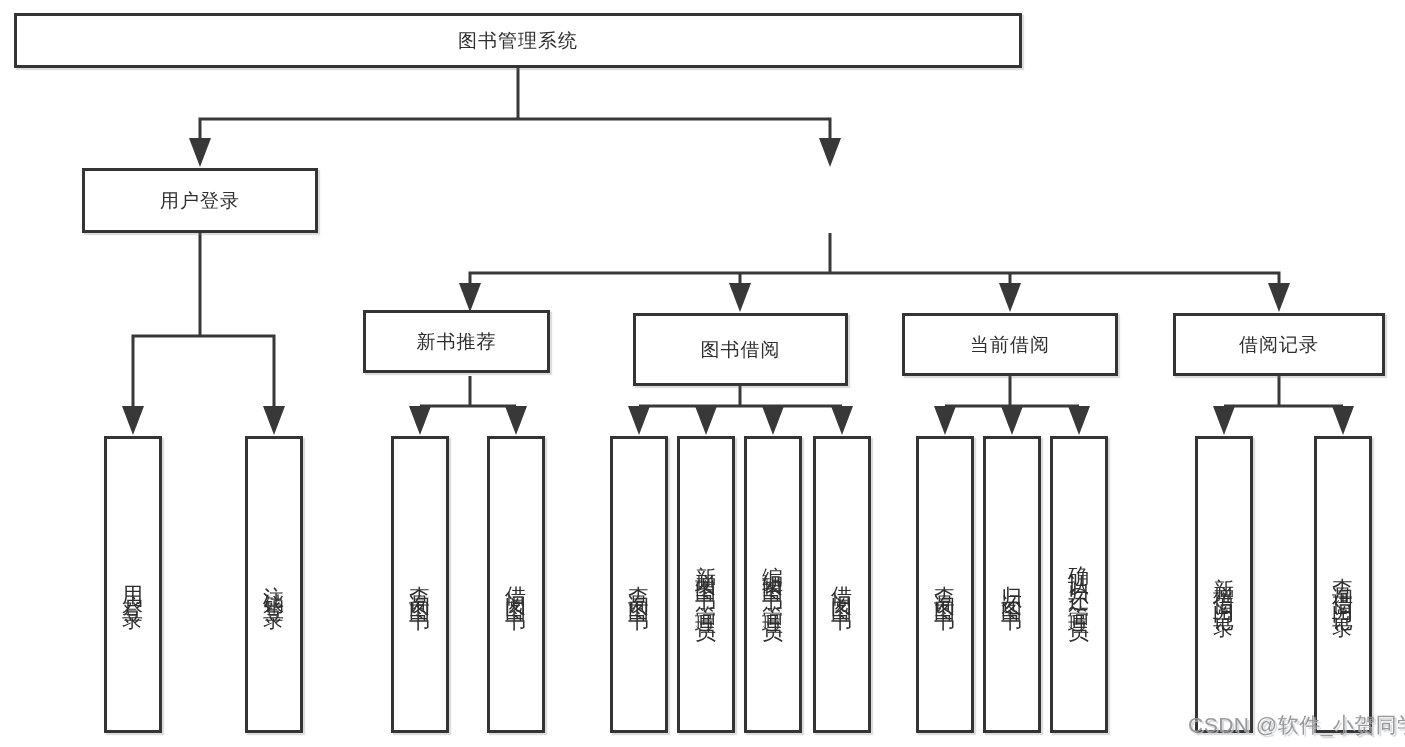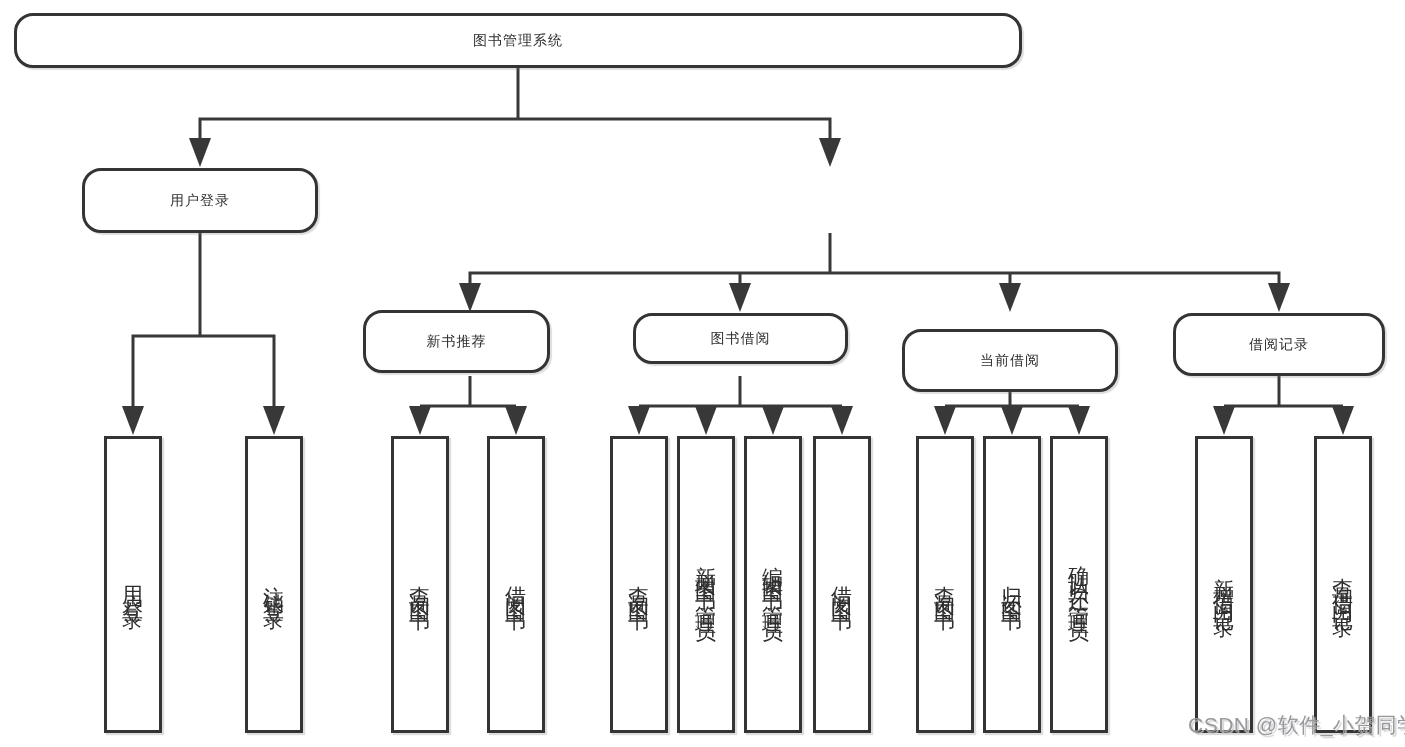--- a/index.html
+++ b/index.html
@@ -29,42 +29,41 @@
     background: #ffffff;
     border: 3px solid #343434;
     color: #2e2e2e;
     display: flex;
     align-items: center;
     justify-content: center;
     z-index: 2;
     box-shadow: 2px 2px 1px rgba(120,120,120,0.25);
   }
   .hnode {
-    font-size: 14px;
+    font-size: 19px;
     letter-spacing: 1px;
     white-space: nowrap;
-    border-radius: 19px;
   }
   .leaf {
     top: 436px;
     width: 58px;
     height: 297px;
     writing-mode: vertical-rl;
     text-orientation: mixed;
     font-size: 21px;
     letter-spacing: 8px;
     line-height: 1;
   }
   
   .n-root    { left: 14px;   top: 13px;  width: 1008px; height: 55px; }
   .n-login   { left: 82px;   top: 168px; width: 236px;  height: 65px; }
   .n-mgmt    { left: 712px;  top: 168px; width: 235px;  height: 65px; }
   .n-newbook { left: 363px;  top: 310px; width: 187px;  height: 63px; }
-  .n-borrow  { left: 633px;  top: 313px; width: 215px;  height: 51px; }
-  .n-current { left: 902px;  top: 313px; width: 216px;  height: 63px; margin-top: 16px; }
+  .n-borrow  { left: 633px;  top: 313px; width: 215px;  height: 73px; }
+  .n-current { left: 902px;  top: 313px; width: 216px;  height: 63px; }
   .n-records { left: 1173px; top: 313px; width: 212px;  height: 63px; }
   
   .n-l1  { left: 104px; }
   .n-l2  { left: 245px; }
   .n-l3  { left: 391px; }
   .n-l4  { left: 487px; }
   .n-l5  { left: 610px; }
   .n-l6  { left: 677px; }
   .n-l7  { left: 744px; }
   .n-l8  { left: 813px; }

